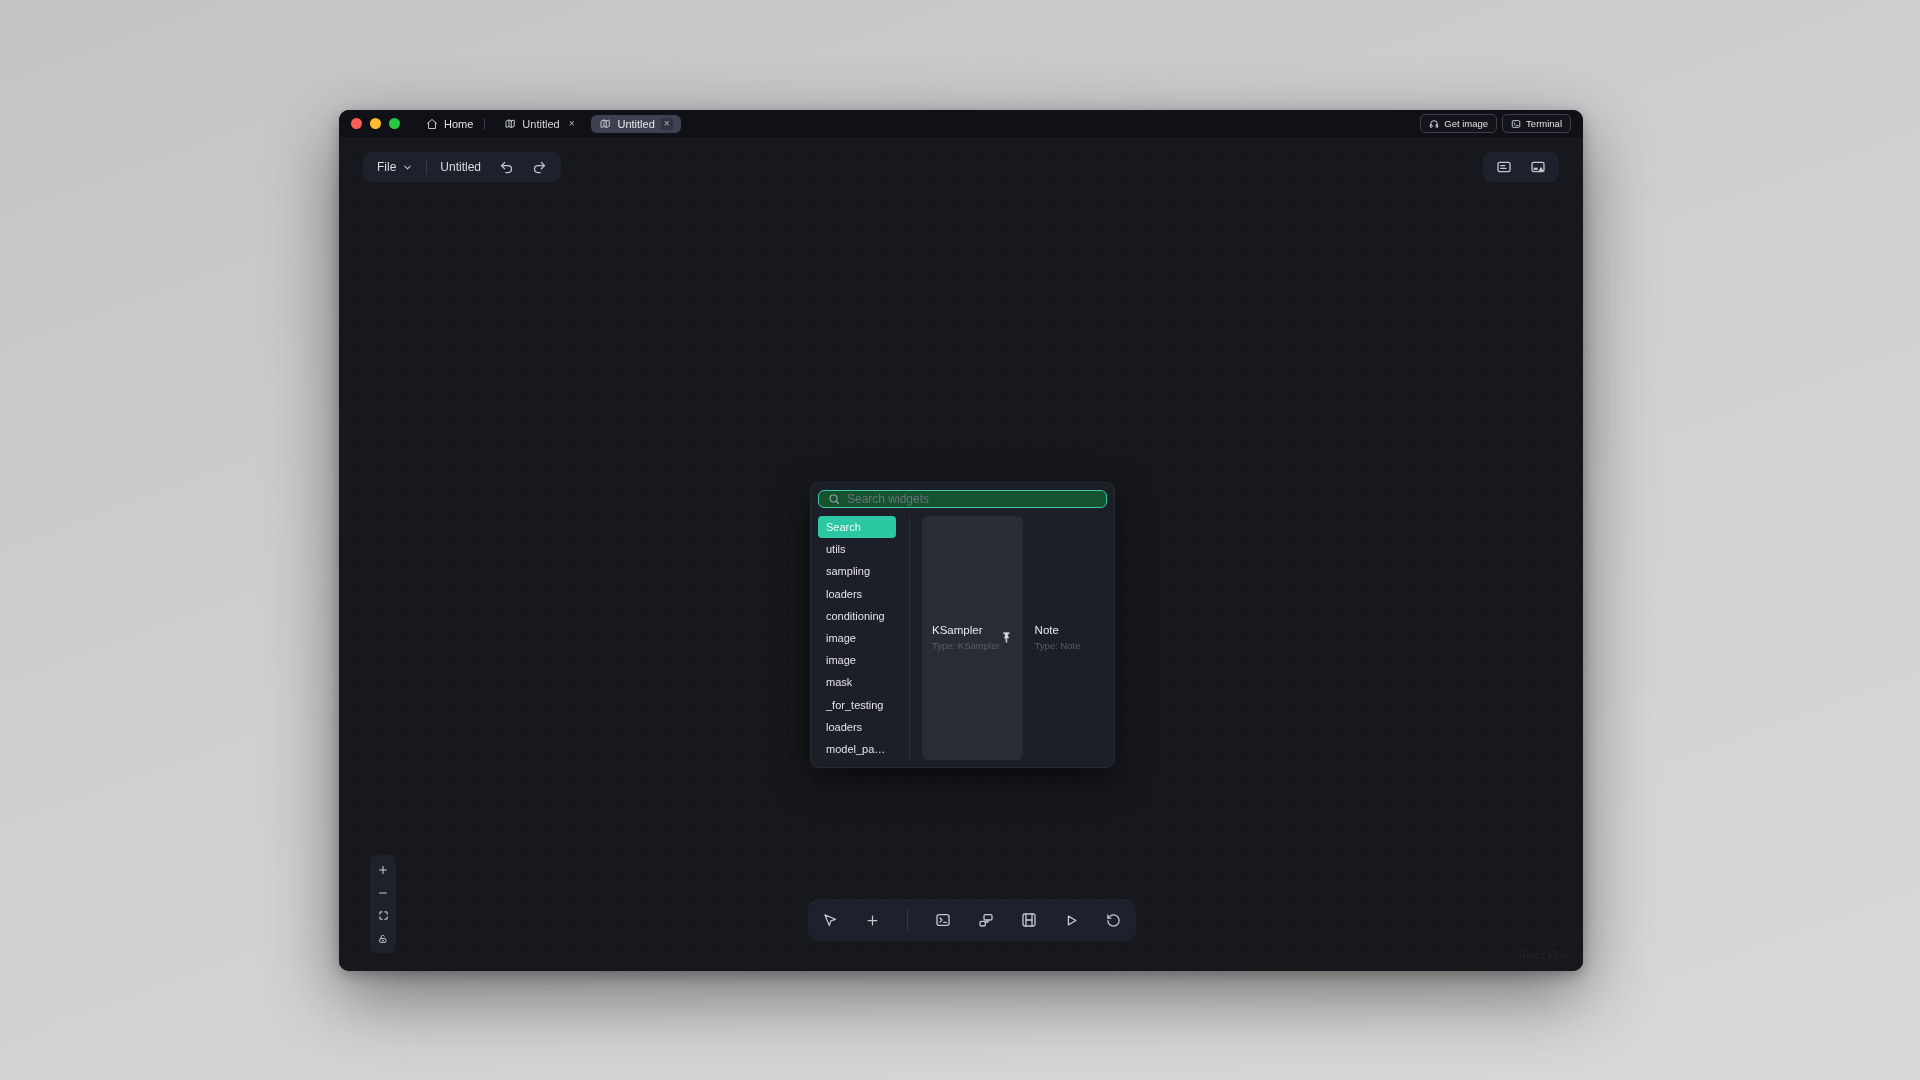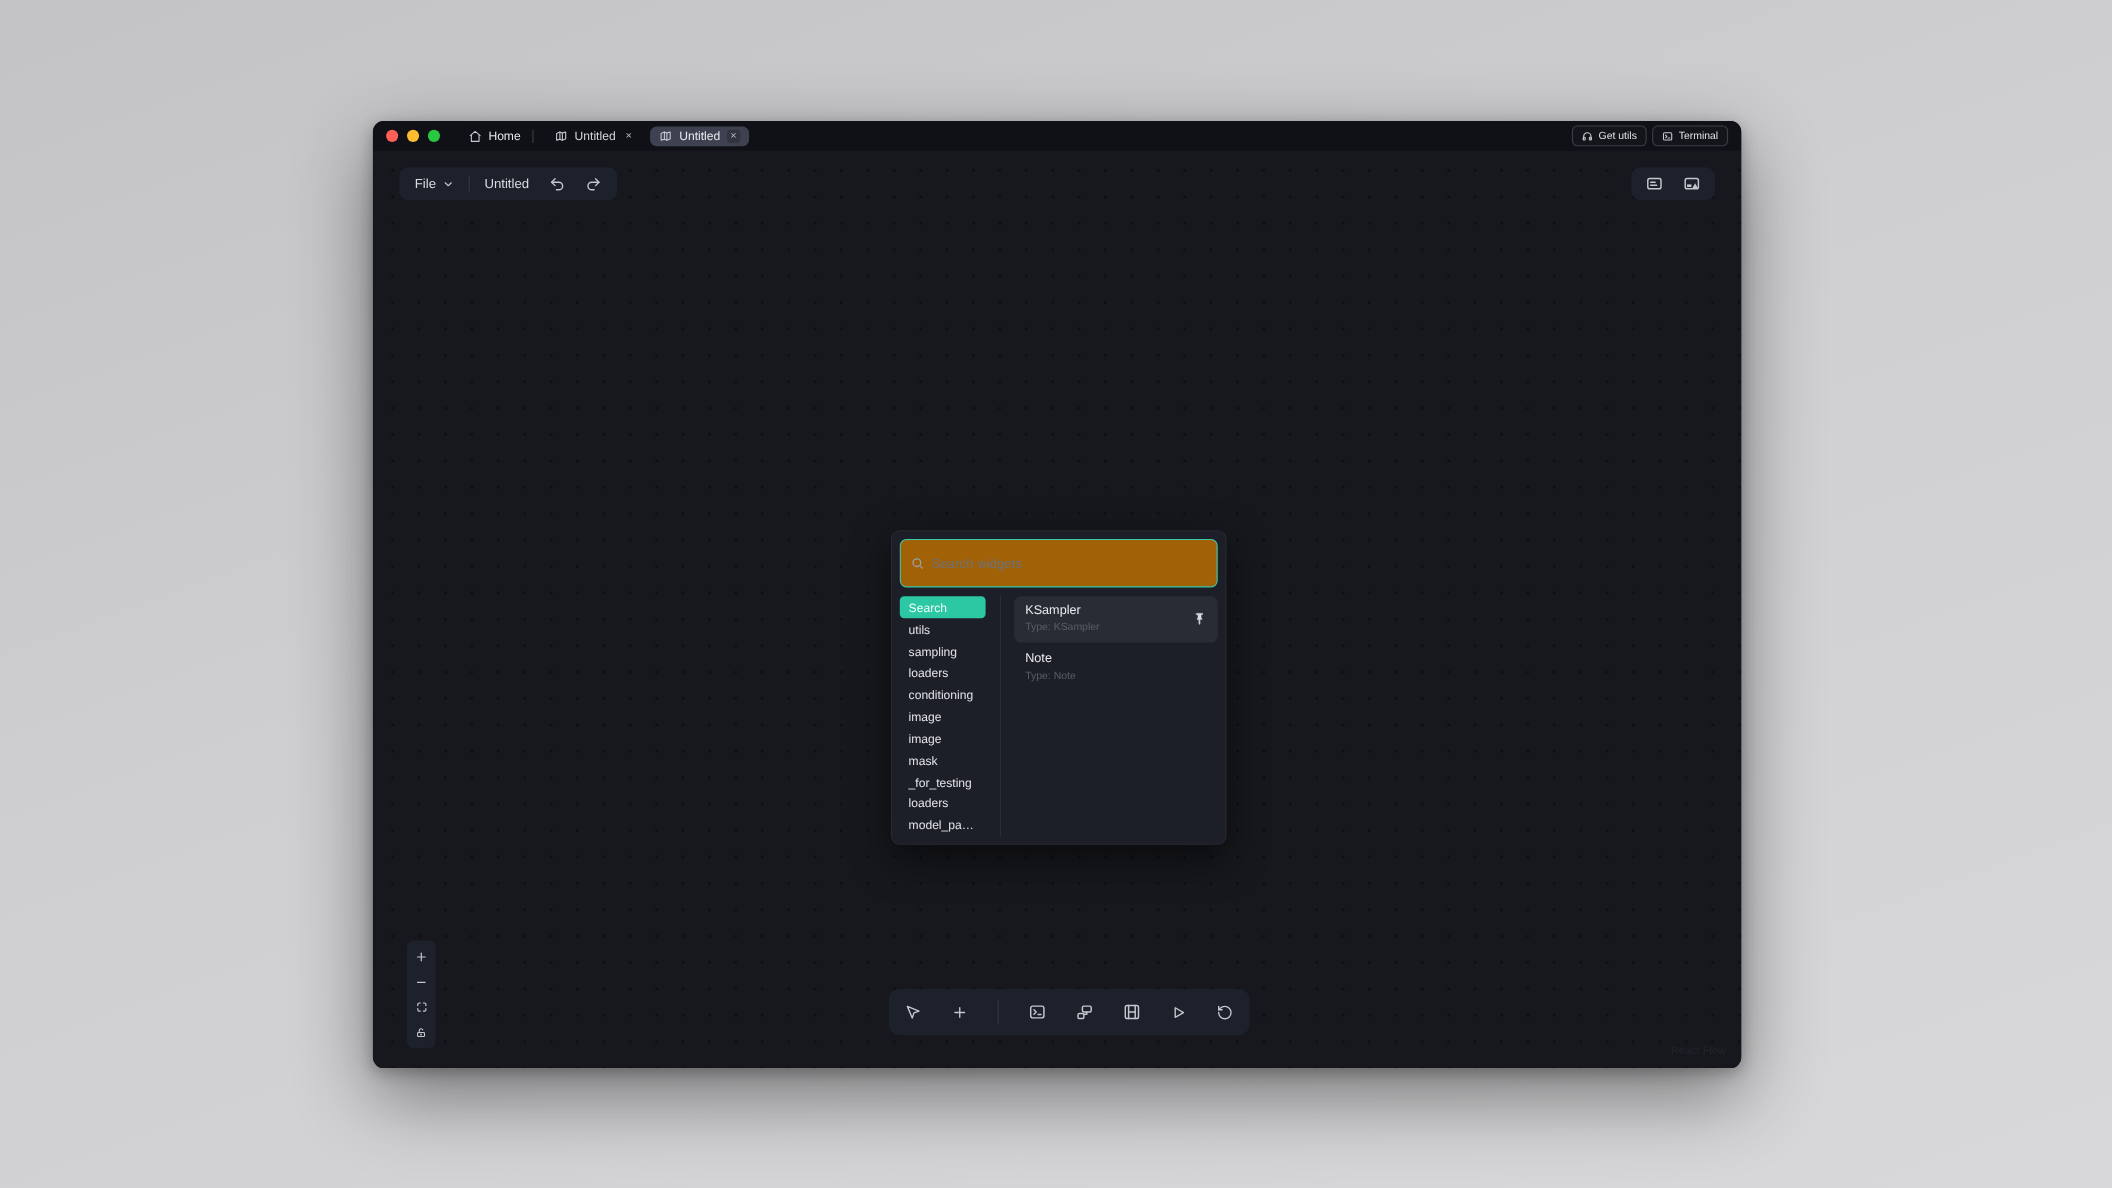--- a/index.html
+++ b/index.html
@@ -51,32 +51,32 @@
   .bdiv { width:1px; height:22px; background:#343845; }
 
   .zoomctrl { left:31px; top:718px; width:26px; border-radius:6px; background:#1d212b;
     flex-direction:column; padding:4px 0; gap:2px; }
   .zoomctrl .icon-btn { width:26px; height:21px; }
 
   
   .popup { position:absolute; left:471px; top:345px; width:305px; height:286px;
     background:#1c1f27; border:1px solid #262a33; border-radius:8px;
     box-shadow:0 12px 34px rgba(0,0,0,.55); padding:7px; display:flex; flex-direction:column; }
-  .searchbox { display:flex; align-items:center; gap:7px; height:44px; padding:0 9px;
-    background:#a16207; border:1px solid #3fc9a6; border-radius:6px; }
+  .searchbox { display:flex; align-items:center; gap:7px; height:18px; padding:0 9px;
+    background:#14532d; border:1px solid #3fc9a6; border-radius:6px; }
   .searchbox input { flex:1; background:transparent; border:none; outline:none;
     color:#d8dade; font-size:12px; font-family:"Liberation Sans", sans-serif; }
   .searchbox input::placeholder { color:#6c727c; }
   .popup-body { display:flex; flex:1; margin-top:8px; min-height:0; }
   .cats { width:78px; display:flex; flex-direction:column; }
   .cat { font-size:11px; color:#e2e4e8; padding:5px 8px 6px 8px; border-radius:4px; white-space:nowrap;
     overflow:hidden; text-overflow:ellipsis; }
   .cat.selected { background:#2cc7a3; color:#f4fffc; }
   .cats-div { width:1px; background:#2b2e37; margin:0 12px 0 13px; }
-  .results { flex:1; display:flex; flex-direction:column; gap:2px; min-width:0; }
+  .results { flex:1; display:flex; flex-direction:row; gap:2px; min-width:0; }
   .result { padding:7px 10px 8px 10px; border-radius:6px; display:flex;
     align-items:center; justify-content:space-between; }
   .result.hl { background:#282c34; }
   .result .title { font-size:11.5px; color:#e8eaed; }
   .result .sub { font-size:9.5px; color:#595e67; margin-top:4px; }
   .pin { color:#dcdee1; display:flex; }
 
   .watermark { position:absolute; right:14px; bottom:10px; font-size:10px; color:#23252c; }
 
   svg { display:block; }
@@ -126,21 +126,21 @@
     </div>
     <div class="tabbar-right">
       <div class="chipbtn">
         <span class="icon-btn">
           <svg width="10" height="10" viewBox="0 0 24 24" fill="none" stroke="currentColor" stroke-width="2.4" stroke-linecap="round" stroke-linejoin="round">
               <path d="M4 19v-7a8 8 0 0 1 16 0v7"></path>
               <rect x="3" y="14" width="4.5" height="6" rx="1.8"></rect>
               <rect x="16.5" y="14" width="4.5" height="6" rx="1.8"></rect>
             </svg>
         </span>
-        <span>Get utils</span>
+        <span>Get image</span>
       </div>
       <div class="chipbtn">
         <span class="icon-btn">
           <svg width="10" height="10" viewBox="0 0 24 24" fill="none" stroke="currentColor" stroke-width="2.4" stroke-linecap="round" stroke-linejoin="round">
               <rect x="3" y="4" width="18" height="16" rx="2.5"></rect>
               <polyline points="7.5 9 10.5 12 7.5 15"></polyline>
               <line x1="13" y1="15.5" x2="17" y2="15.5"></line>
             </svg>
         </span>
         <span>Terminal</span>

